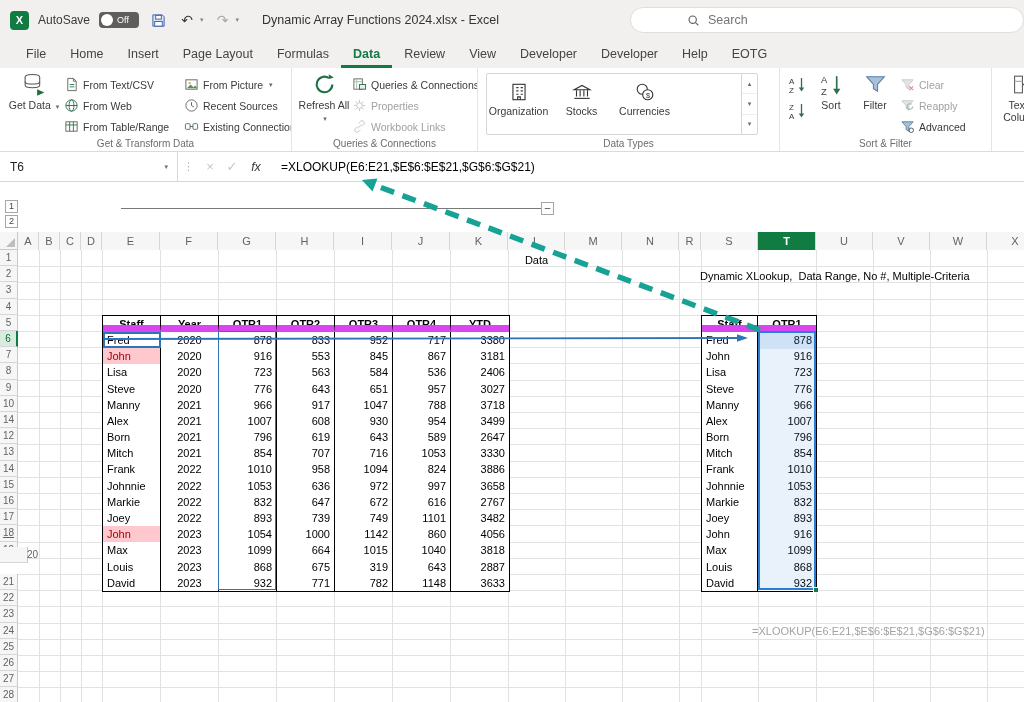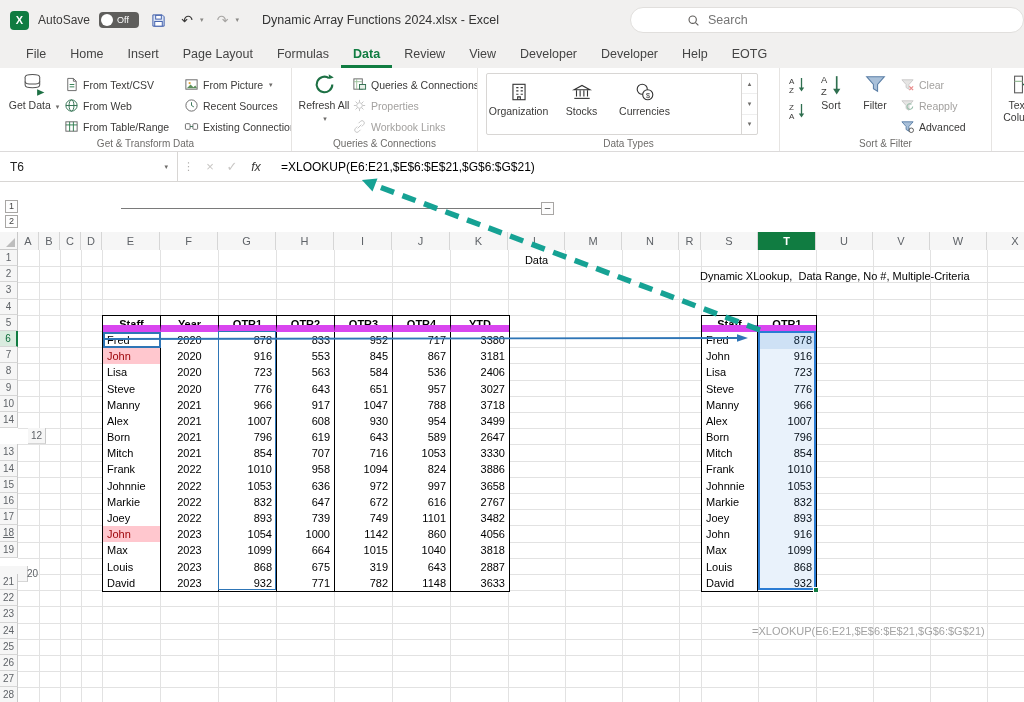--- a/index.html
+++ b/index.html
@@ -638,37 +638,37 @@
     <div class="grh" style="top: 115.2px;">7</div>
     <div class="ghl" style="top: 131.4px;"></div>
     <div class="grh" style="top: 131.4px;">8</div>
     <div class="ghl" style="top: 147.6px;"></div>
     <div class="grh" style="top: 147.6px;">9</div>
     <div class="ghl" style="top: 163.8px;"></div>
     <div class="grh" style="top: 163.8px;">10</div>
     <div class="ghl" style="top: 180px;"></div>
     <div class="grh" style="top: 180px;">14</div>
     <div class="ghl" style="top: 196.2px;"></div>
-    <div class="grh" style="top: 196px; margin-left: 28px;">12</div>
+    <div class="grh" style="top: 196px;">12</div>
     <div class="ghl" style="top: 212.4px;"></div>
     <div class="grh" style="top: 212.4px;">13</div>
     <div class="ghl" style="top: 228.6px;"></div>
     <div class="grh" style="top: 228.6px;">14</div>
     <div class="ghl" style="top: 244.8px;"></div>
     <div class="grh" style="top: 244.8px;">15</div>
     <div class="ghl" style="top: 261px;"></div>
     <div class="grh" style="top: 261px;">16</div>
     <div class="ghl" style="top: 277.2px;"></div>
     <div class="grh" style="top: 277.2px;">17</div>
     <div class="ghl" style="top: 293.4px;"></div>
     <div class="grh" style="top: 293.4px; text-decoration: underline;">18</div>
     <div class="ghl" style="top: 309.6px;"></div>
     <div class="grh" style="top: 309.6px;">19</div>
     <div class="ghl" style="top: 325.8px;"></div>
-    <div class="grh" style="top: 334px; padding-left: 27px;">20</div>
+    <div class="grh" style="top: 315px; padding-left: 27px;">20</div>
     <div class="ghl" style="top: 342px;"></div>
     <div class="grh" style="top: 342px;">21</div>
     <div class="ghl" style="top: 358.2px;"></div>
     <div class="grh" style="top: 358.2px;">22</div>
     <div class="ghl" style="top: 374.4px;"></div>
     <div class="grh" style="top: 374.4px;">23</div>
     <div class="ghl" style="top: 390.6px;"></div>
     <div class="grh" style="top: 390.6px;">24</div>
     <div class="ghl" style="top: 406.8px;"></div>
     <div class="grh" style="top: 406.8px;">25</div>

